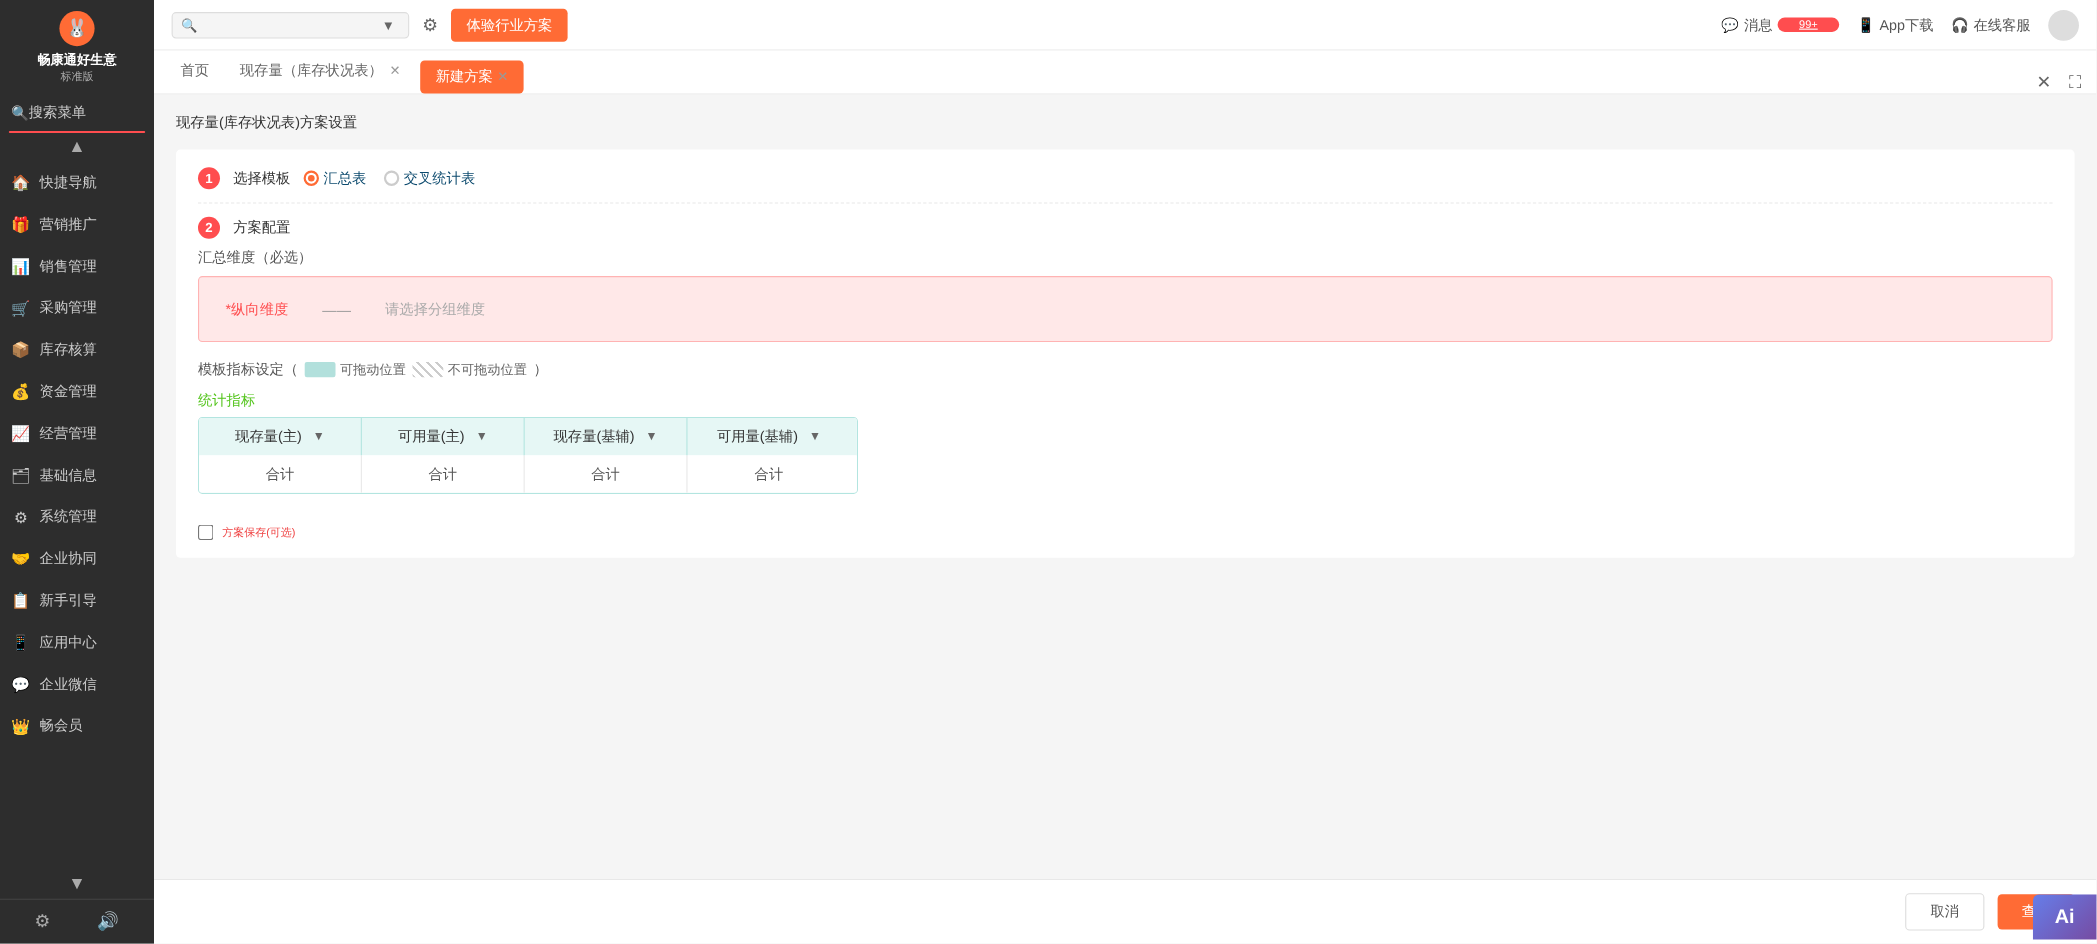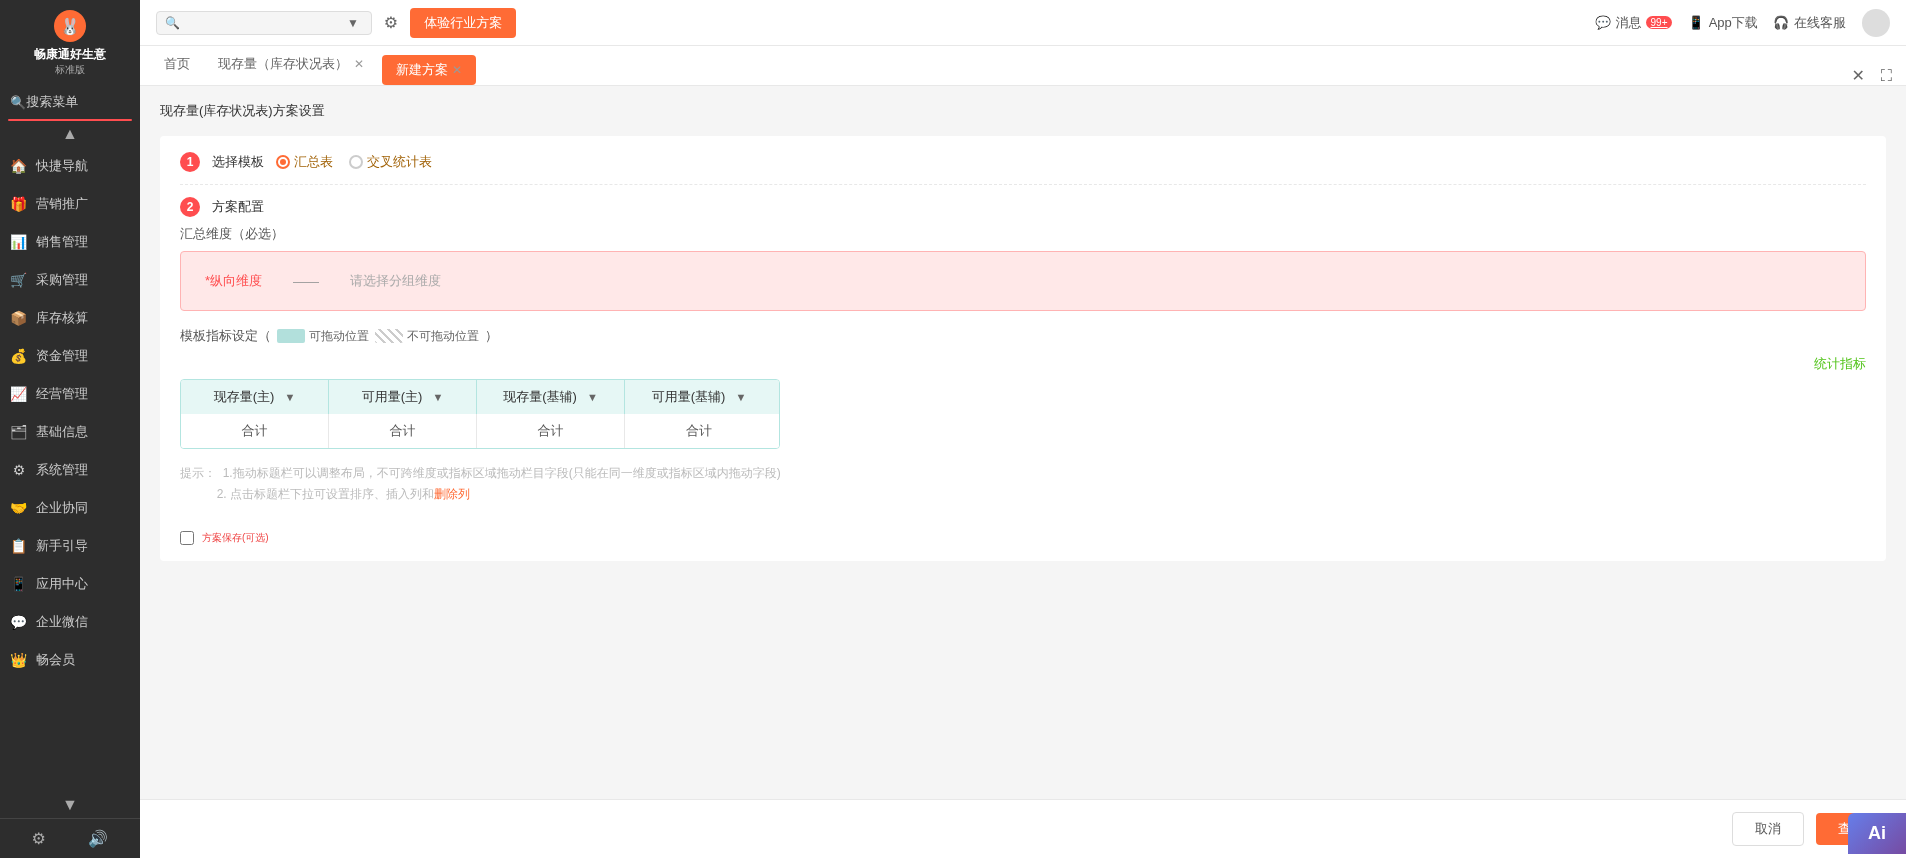--- a/index.html
+++ b/index.html
@@ -67,21 +67,21 @@
     }
     .topbar-gear-btn {
       background: none; border: none; cursor: pointer; color: #666; font-size: 16px; padding: 0 4px;
     }
     .topbar-experience-btn {
       background: #ff6b35; color: #fff; border: none; border-radius: 4px; padding: 6px 14px; font-size: 13px; cursor: pointer;
     }
     .topbar-right { display: flex; align-items: center; gap: 16px; }
     .topbar-right-item { display: flex; align-items: center; gap: 4px; cursor: pointer; color: #555; font-size: 13px; }
     .badge {
-      background: #ff4d4f; color: #fff; font-size: 10px; border-radius: 10px; padding: 1px 5px; min-width: 18px; text-align: right; text-decoration: underline;
+      background: #ff4d4f; color: #fff; font-size: 10px; border-radius: 10px; padding: 1px 20px; min-width: 18px; text-align: right; text-decoration: underline;
     }
     .topbar-avatar { width: 28px; height: 28px; background: #ddd; border-radius: 50%; }
 
     
     .tabs-bar {
       background: #fff;
       border-bottom: 1px solid #e8e8e8;
       display: flex;
       align-items: flex-end;
       padding: 0 10px;
@@ -118,21 +118,21 @@
     }
 
     
     .step-row { display: flex; align-items: center; gap: 12px; margin-bottom: 8px; }
     .step-badge {
       background: #ff4d4f; color: #fff; border-radius: 50%; width: 20px; height: 20px; display: inline-flex; align-items: center; justify-content: center; font-size: 12px; font-weight: bold; flex-shrink: 0;
     }
     .step-label { font-size: 13px; color: #333; font-weight: 500; }
 
     .radio-group { display: flex; align-items: center; gap: 16px; }
-    .radio-item { display: flex; align-items: center; gap: 4px; cursor: pointer; font-size: 13px; color: #a16207; }
+    .radio-item { display: flex; align-items: center; gap: 4px; cursor: pointer; font-size: 13px; color: #0c4a6e; }
     .radio-circle {
       width: 14px; height: 14px; border-radius: 50%; border: 2px solid #ccc; display: inline-flex; align-items: center; justify-content: center;
     }
     .radio-circle.checked { border-color: #ff6b35; }
     .radio-circle.checked::after { content: ''; width: 6px; height: 6px; border-radius: 50%; background: #ff6b35; }
 
     .divider { border: none; border-top: 1px dashed #e8e8e8; margin: 12px 0; }
 
     .dimension-box {
       background: #ffe8e8; border: 1px solid #ffb3b3; border-radius: 4px; padding: 20px 24px; margin-bottom: 16px; display: flex; align-items: center; gap: 23px;
@@ -375,21 +375,21 @@
         <div style="font-size:13px;color:#555;margin-bottom:8px;">汇总维度（必选）</div>
         <div class="dimension-box">
           <span class="dimension-label">
             <span style="color:#ff4d4f;">*</span>纵向维度
           </span>
           <span class="dimension-dash">——</span>
           <span class="dimension-placeholder">请选择分组维度</span>
         </div>
       </div>
 
-      <div style="margin-bottom:12px;text-align:right;">
+      <div style="margin-bottom:12px;">
         <div style="display:flex;align-items:center;gap:6px;margin-bottom:10px;font-size:13px;color:#555;">
           <span>模板指标设定（</span>
           <span class="legend-box">
             <span class="legend-color-box" style="background:#b2e0dc;"></span>
             <span>可拖动位置</span>
           </span>
           <span class="legend-box">
             <span class="legend-dash-box"></span>
             <span>不可拖动位置</span>
           </span>
@@ -421,24 +421,20 @@
             <div class="indicator-table-body">
               <div class="indicator-col-body">合计</div>
               <div class="indicator-col-body">合计</div>
               <div class="indicator-col-body">合计</div>
               <div class="indicator-col-body">合计</div>
             </div>
           </div>
         </div>
       </div>
 
-      <div class="tips-section">
-        <p>提示：&nbsp;&nbsp;1.拖动标题栏可以调整布局，不可跨维度或指标区域拖动栏目字段(只能在同一维度或指标区域内拖动字段)</p>
-        <p>&nbsp;&nbsp;&nbsp;&nbsp;&nbsp;&nbsp;&nbsp;&nbsp;&nbsp;&nbsp;&nbsp;2. 点击标题栏下拉可设置排序、插入列和<span class="highlight">删除列</span></p>
-      </div>
 
       <div class="bottom-save-row">
         <input type="checkbox" class="checkbox-box" style="width: 14px; height: 14px;">
         <span class="save-label">方案保存(可选)</span>
       </div>
     </div>
   </div>
 
   <div class="footer-btns">
     <button class="btn-cancel">取消</button>

